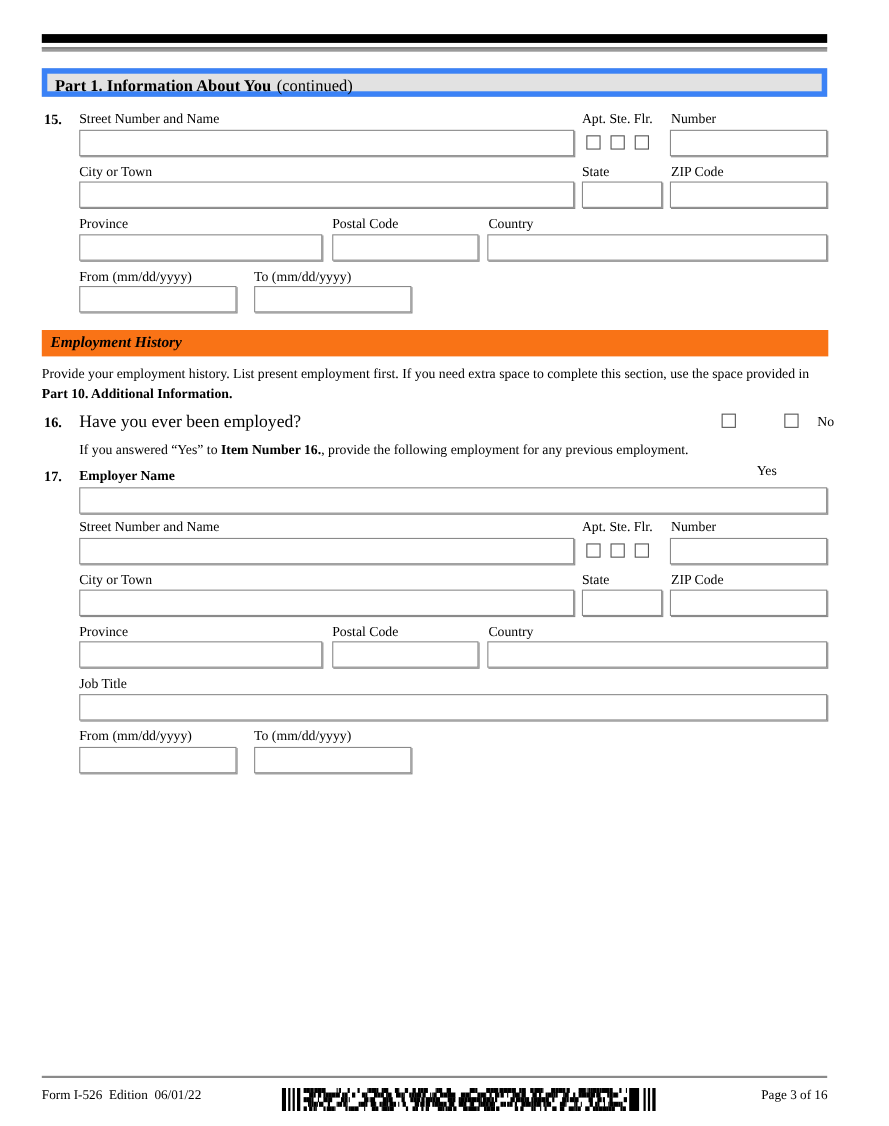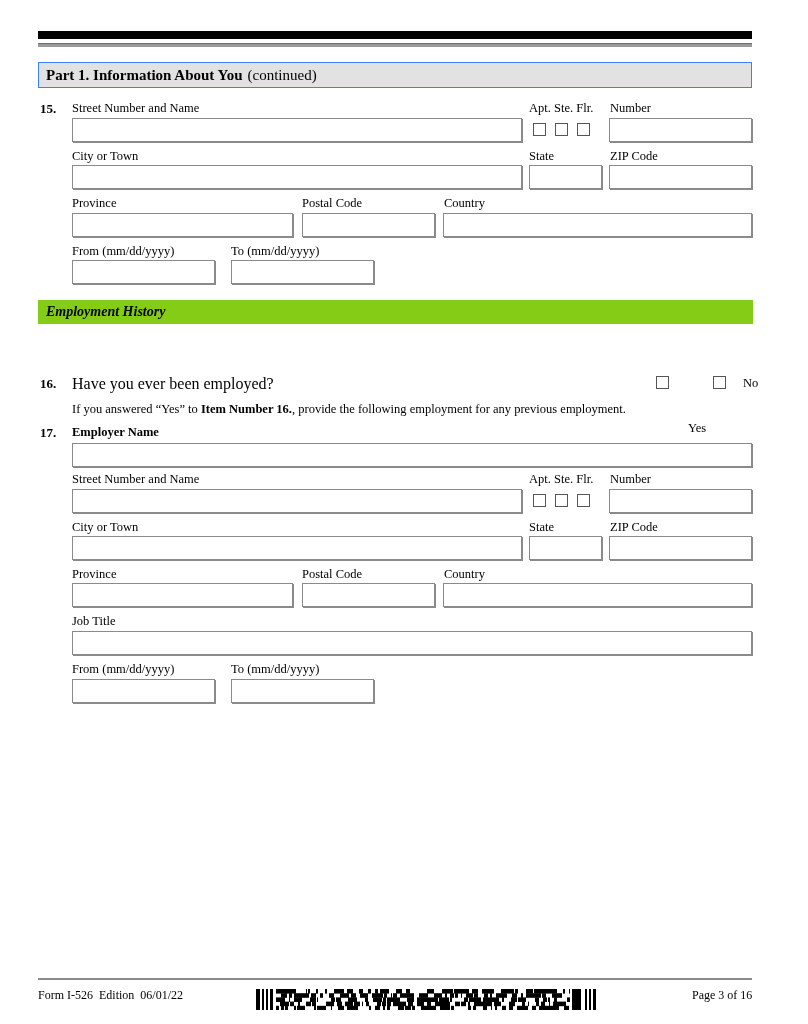--- a/index.html
+++ b/index.html
@@ -35,39 +35,39 @@
     width: 714px; height: 3px;
     background: #9a9a9a;
     border-top: 1px solid #6f6f6f;
   }
   
   .part-band {
     position: absolute;
     left: 38px; top: 62px;
     width: 714px; height: 26px;
     background: #e2e2e2;
-    border: 1px solid #3b82f6;
+    border: 5px solid #3b82f6;
     box-sizing: border-box;
   }
   .part-band-text {
     position: absolute;
     left: 7px; top: 3px;
     font-size: 15px;
     line-height: 19px;
     white-space: nowrap;
   }
   .part-band-text .b { font-weight: bold; }
   .part-band-text .n { font-weight: normal; }
 
   
   .sec-band {
     position: absolute;
     left: 38px;
     width: 715px; height: 24px;
-    background: #84cc16;
+    background: #f97316;
   }
   .sec-band-text {
     position: absolute;
     left: 8px; top: 3px;
     font-weight: bold;
     font-style: italic;
     font-size: 14px;
     line-height: 18px;
     white-space: nowrap;
   }
@@ -199,20 +199,21 @@
   <div class="lbl" style="left:72px; top:244px;">From (mm/dd/yyyy)</div>
   <div class="fld" style="left:72px; top:260px; width:143px; height:24px;"></div>
 
   <div class="lbl" style="left:231px; top:244px;">To (mm/dd/yyyy)</div>
   <div class="fld" style="left:231px; top:260px; width:143px; height:24px;"></div>
 
   <div class="sec-band" style="top:300px;">
     <div class="sec-band-text">Employment History</div>
   </div>
 
+  <div class="para" style="left:38px; top:331px; width:716px;"><span>Provide your employment history.  List present employment first.  If you need extra space to complete this section, use the space provided in </span><b>Part 10. Additional Information.</b></div>
 
   <div class="itemno" style="left:40px; top:376px;">16.</div>
   <div class="qtext" style="left:72px; top:376px;">Have you ever been employed?</div>
 
   <div class="cbx" style="left:656px; top:376px;"></div>
   <div class="cbx-lbl" style="left:688px; top:376px;margin-top:45px;">Yes</div>
   <div class="cbx" style="left:713px; top:376px;"></div>
   <div class="cbx-lbl" style="left:731px; top:376px;margin-left:12px;">No</div>
 
   <div class="para" style="left:72px; top:400px; width:680px;"><span>If you answered “Yes” to </span><b>Item Number 16.</b><span>, provide the following employment for any previous employment.</span></div>

